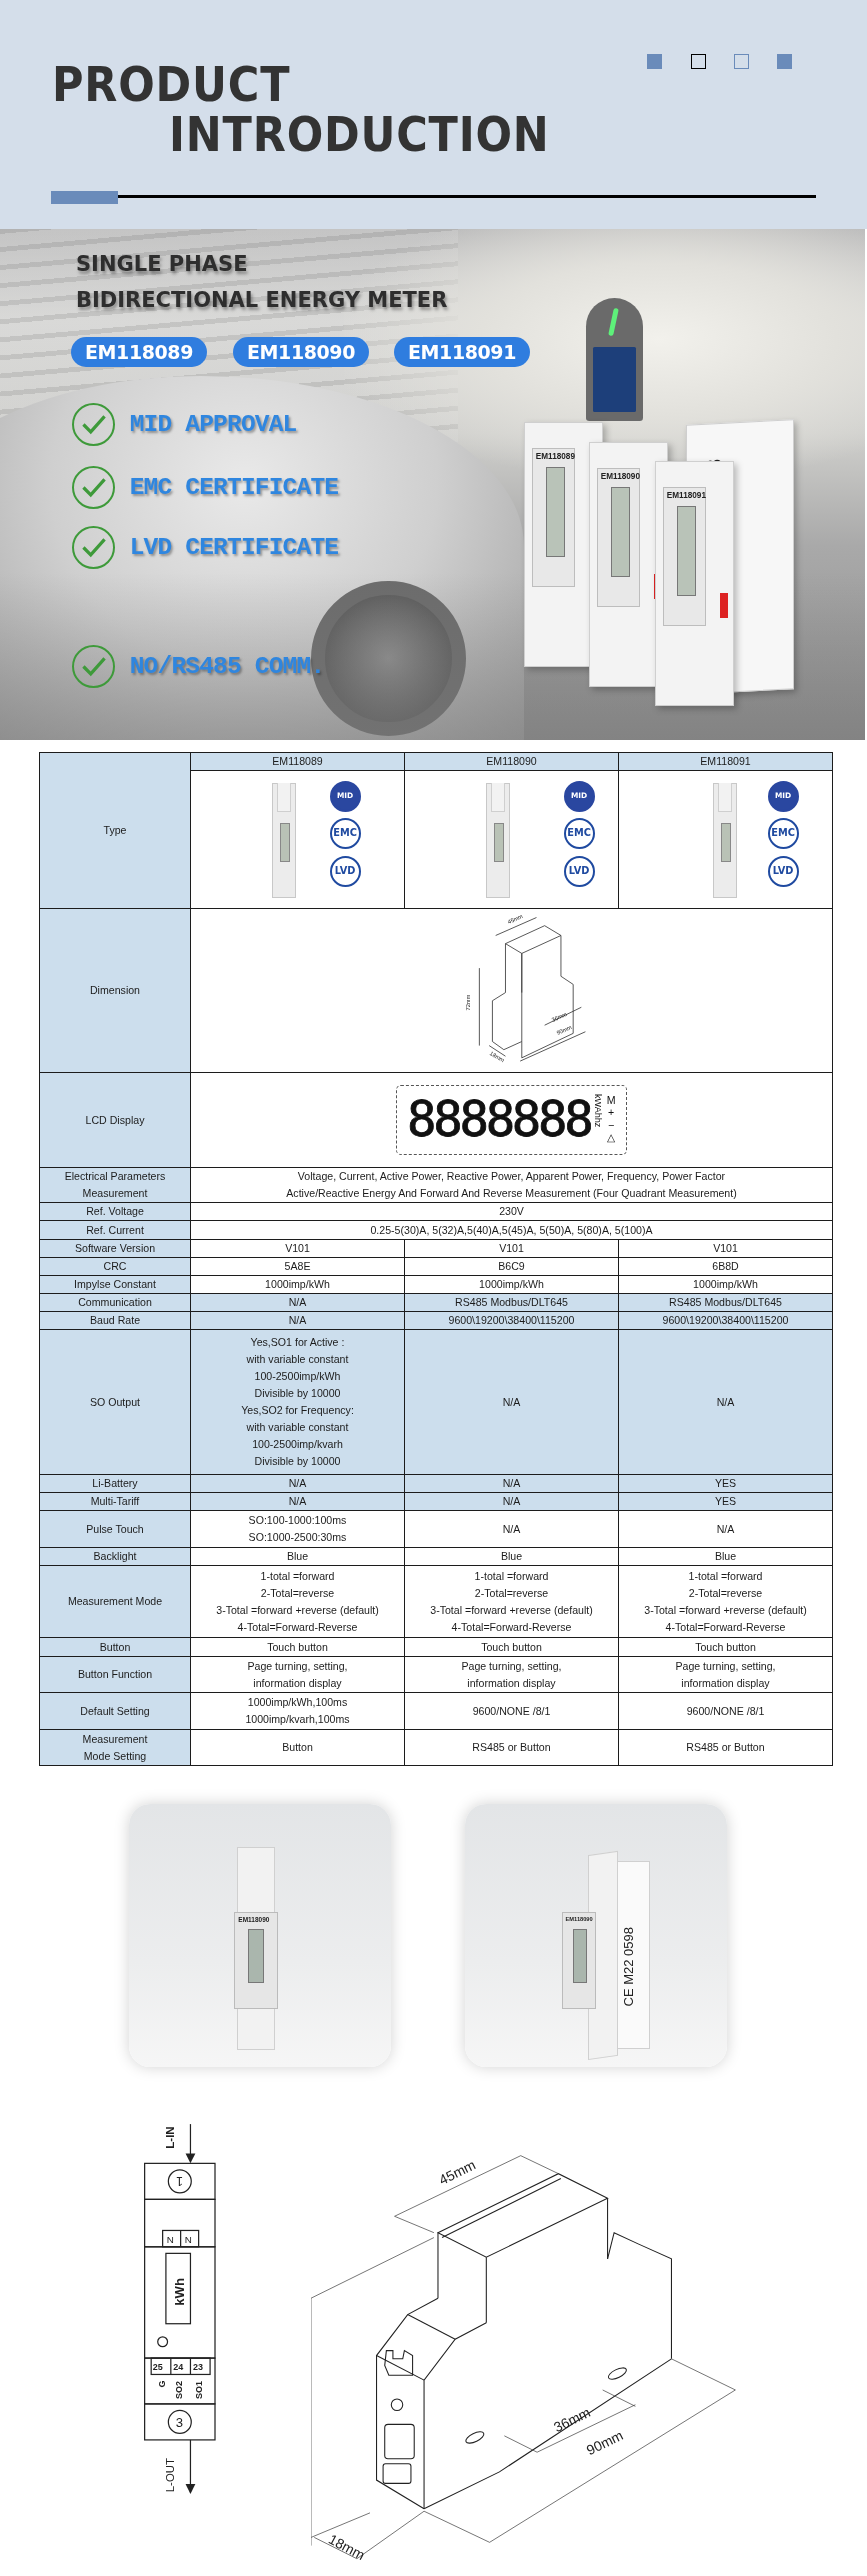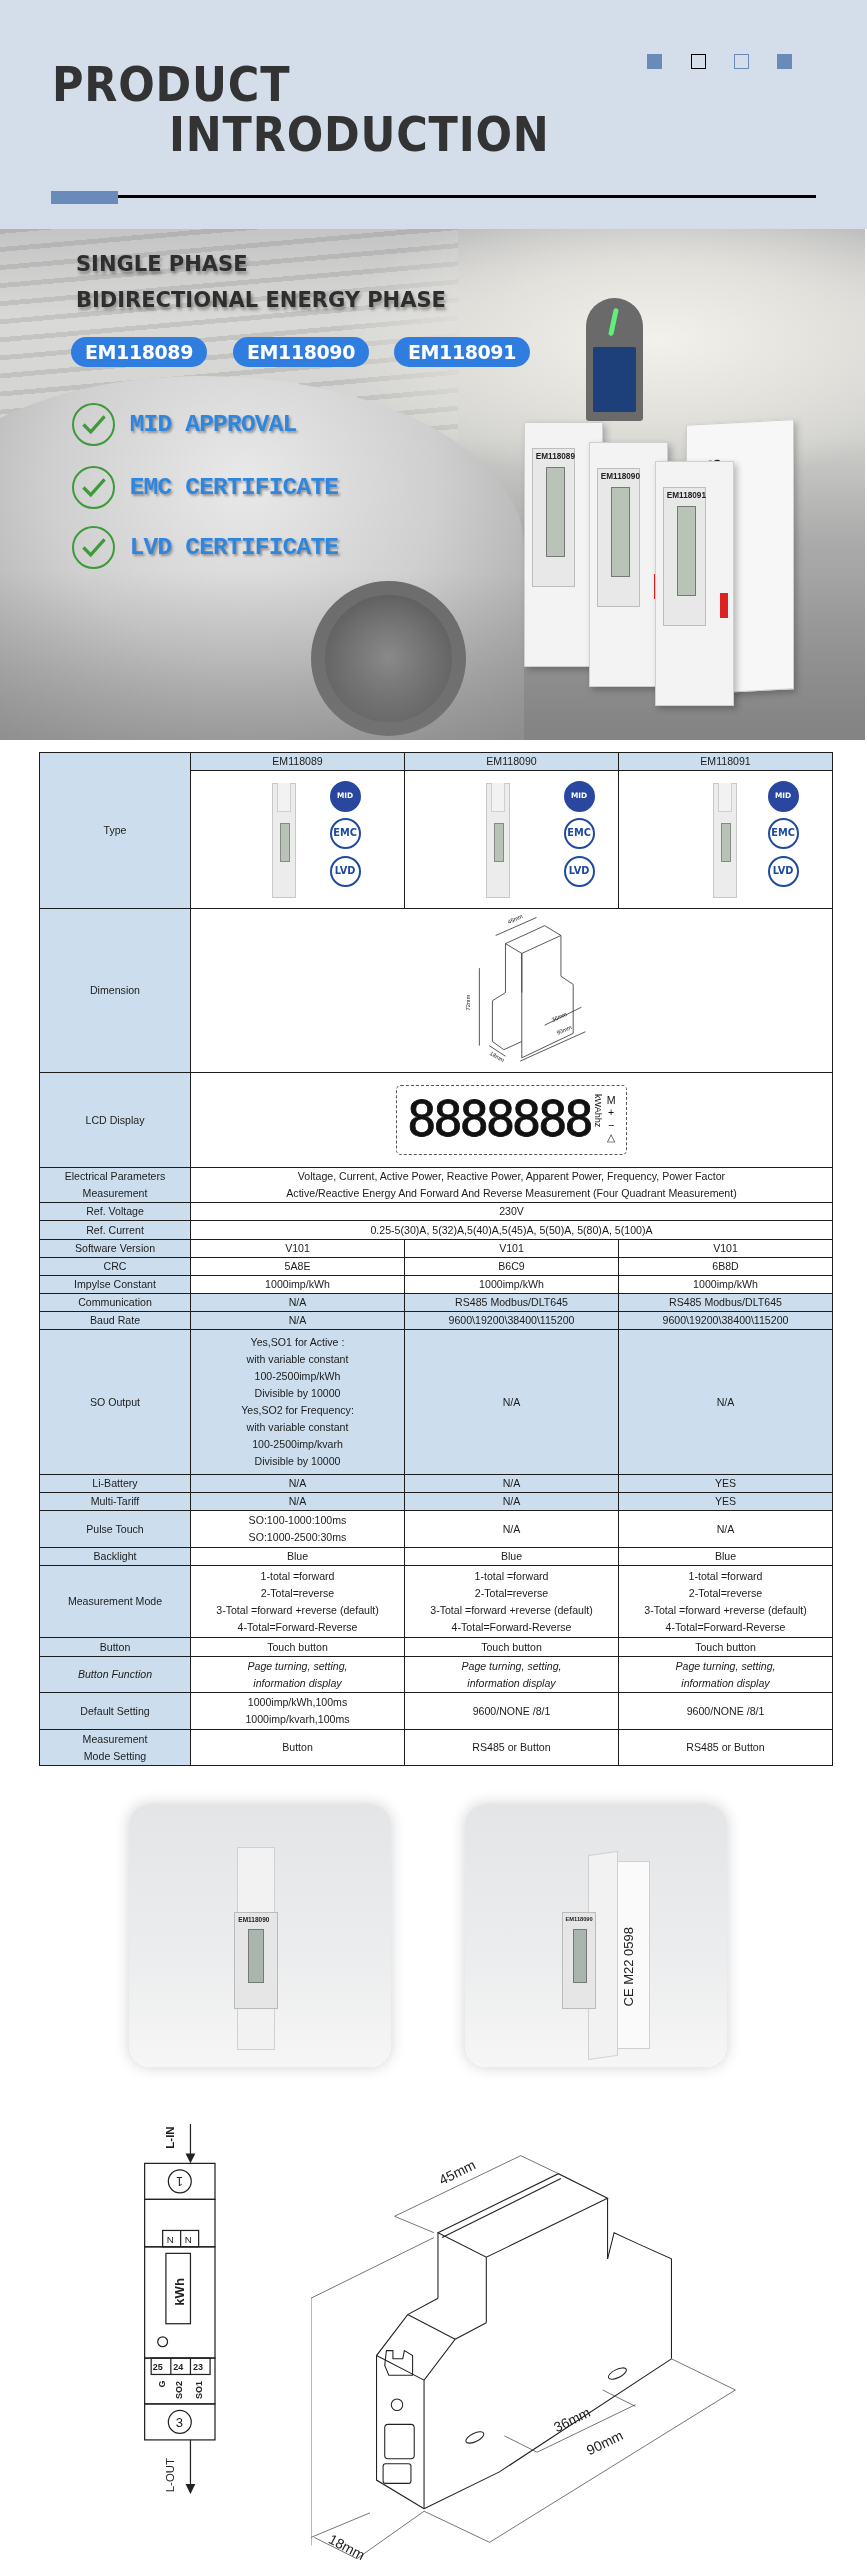--- a/index.html
+++ b/index.html
@@ -93,21 +93,21 @@
   <div class="sky"></div>
   <div class="car"></div>
   <div class="wheel"></div>
   <div class="road"></div>
   <div class="charger">
     <div class="led"></div>
     <div class="scr"></div>
   </div>
 
   <div class="b-title l1">SINGLE PHASE</div>
-  <div class="b-title l2">BIDIRECTIONAL ENERGY PHASE</div>
+  <div class="b-title l2">BIDIRECTIONAL ENERGY METER</div>
 
   <div class="pill" style="left:71px;">EM118089</div>
   <div class="pill" style="left:233px;">EM118090</div>
   <div class="pill" style="left:394px;">EM118091</div>
 
   <div class="feat" style="top:173px;">
     <span class="chk">
         <svg width="26" height="23" viewBox="0 0 32 28">
           <path d="M3 14 L12 23 L29 4" stroke="#3e9a3a" stroke-width="4" fill="none"></path>
         </svg>
@@ -122,20 +122,28 @@
       </span>
     <span class="lbl">LVD CERTIFICATE</span>
   </div>
   <div class="feat" style="top:236px;">
     <span class="chk">
         <svg width="26" height="23" viewBox="0 0 32 28">
           <path d="M3 14 L12 23 L29 4" stroke="#3e9a3a" stroke-width="4" fill="none"></path>
         </svg>
       </span>
     <span class="lbl">EMC CERTIFICATE</span>
+  </div>
+  <div class="feat" style="top:415px;">
+    <span class="chk">
+        <svg width="26" height="23" viewBox="0 0 32 28">
+          <path d="M3 14 L12 23 L29 4" stroke="#3e9a3a" stroke-width="4" fill="none"></path>
+        </svg>
+      </span>
+    <span class="lbl">NO/RS485 COMM.</span>
   </div>
 
   <div class="side-panel" style="left:686px; top:193px; width:108px; height:270px; transform: skewY(-3deg);">
     <div class="big">CE M22 0598</div>
   </div>
   <div class="meter" style="left:524px; top:193px; width:79px; height:245px;">
     <div class="face" style="top:24.5px; height:139px;">
       <div class="model">EM118089</div>
       <div class="lcd"></div>
     </div>
@@ -325,21 +333,21 @@
     <td><span>1-total =forward</span><br><span>2-Total=reverse</span><br><span>3-Total =forward +reverse (default)</span><br><span>4-Total=Forward-Reverse</span></td>
     <td><span>1-total =forward</span><br><span>2-Total=reverse</span><br><span>3-Total =forward +reverse (default)</span><br><span>4-Total=Forward-Reverse</span></td>
     <td><span>1-total =forward</span><br><span>2-Total=reverse</span><br><span>3-Total =forward +reverse (default)</span><br><span>4-Total=Forward-Reverse</span></td>
   </tr>
   <tr style="height:19px;">
     <td class="lab">Button</td>
     <td>Touch button</td>
     <td>Touch button</td>
     <td>Touch button</td>
   </tr>
-  <tr style="height:36px;font-style:italic;">
+  <tr style="height:36px;">
     <td class="lab">Button Function</td>
     <td><span>Page turning, setting,</span><br><span>information display</span></td>
     <td><span>Page turning, setting,</span><br><span>information display</span></td>
     <td><span>Page turning, setting,</span><br><span>information display</span></td>
   </tr>
   <tr style="height:37px;">
     <td class="lab">Default Setting</td>
     <td><span>1000imp/kWh,100ms</span><br><span>1000imp/kvarh,100ms</span></td>
     <td>9600/NONE /8/1</td>
     <td>9600/NONE /8/1</td>

